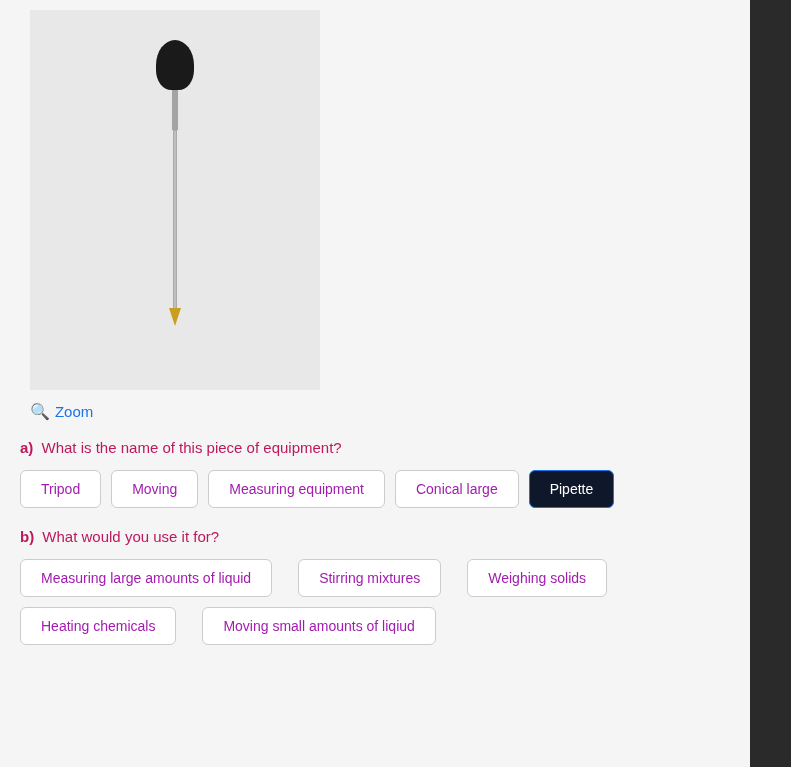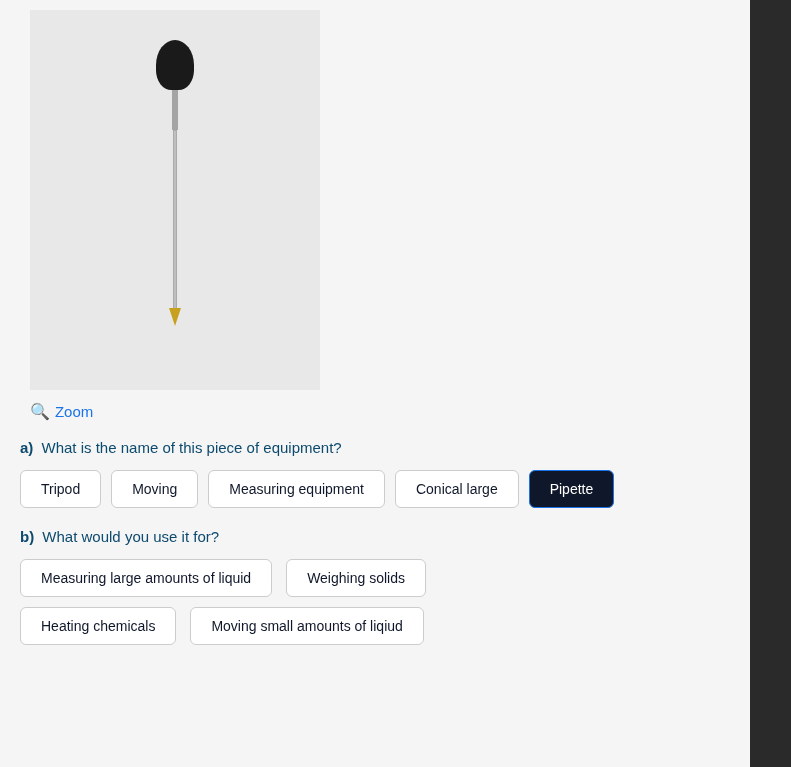--- a/index.html
+++ b/index.html
@@ -96,21 +96,21 @@
       font-size: 16px;
     }
 
     .question-section {
       margin: 0 0 0 20px;
     }
 
     .question-label {
       font-size: 15px;
       font-weight: 500;
-      color: #0c4a6e;
+      color: #be185d;
       margin-bottom: 14px;
     }
 
     .question-label span.q-letter {
       font-weight: 700;
       margin-right: 4px;
     }
 
     .buttons-row {
       display: flex;
@@ -118,39 +118,39 @@
       gap: 10px;
       margin-bottom: 20px;
     }
 
     .option-btn {
       border: 1.5px solid #ccc;
       background: #fff;
       border-radius: 6px;
       padding: 10px 20px;
       font-size: 14px;
-      color: #0f172a;
+      color: #a21caf;
       cursor: pointer;
       white-space: nowrap;
     }
 
     .option-btn.selected {
       background: #0f172a;
       color: #fff;
       border-color: #1a73e8;
     }
 
     .section-b {
       margin-top: 2px;
     }
 
     .buttons-row-b {
       display: flex;
       flex-wrap: wrap;
-      gap: 14px;
+      gap: 26px;
       margin-bottom: 10px;
     }
   </style>
 </head>
 <body>
 
 <div class="main-content">
 
   <div class="image-container">
     <div class="pipette-drawing">
@@ -180,20 +180,21 @@
     </div>
   </div>
 
   <div class="question-section section-b">
     <div class="question-label">
       <span class="q-letter">b)</span>
       <span>What would you use it for?</span>
     </div>
     <div class="buttons-row-b">
       <button class="option-btn">Measuring large amounts of liquid</button>
+      <button class="option-btn">Stirring mixtures</button>
       <button class="option-btn">Weighing solids</button>
     </div>
     <div class="buttons-row-b">
       <button class="option-btn">Heating chemicals</button>
       <button class="option-btn">Moving small amounts of liqiud</button>
     </div>
   </div>
 
 </div>
 

